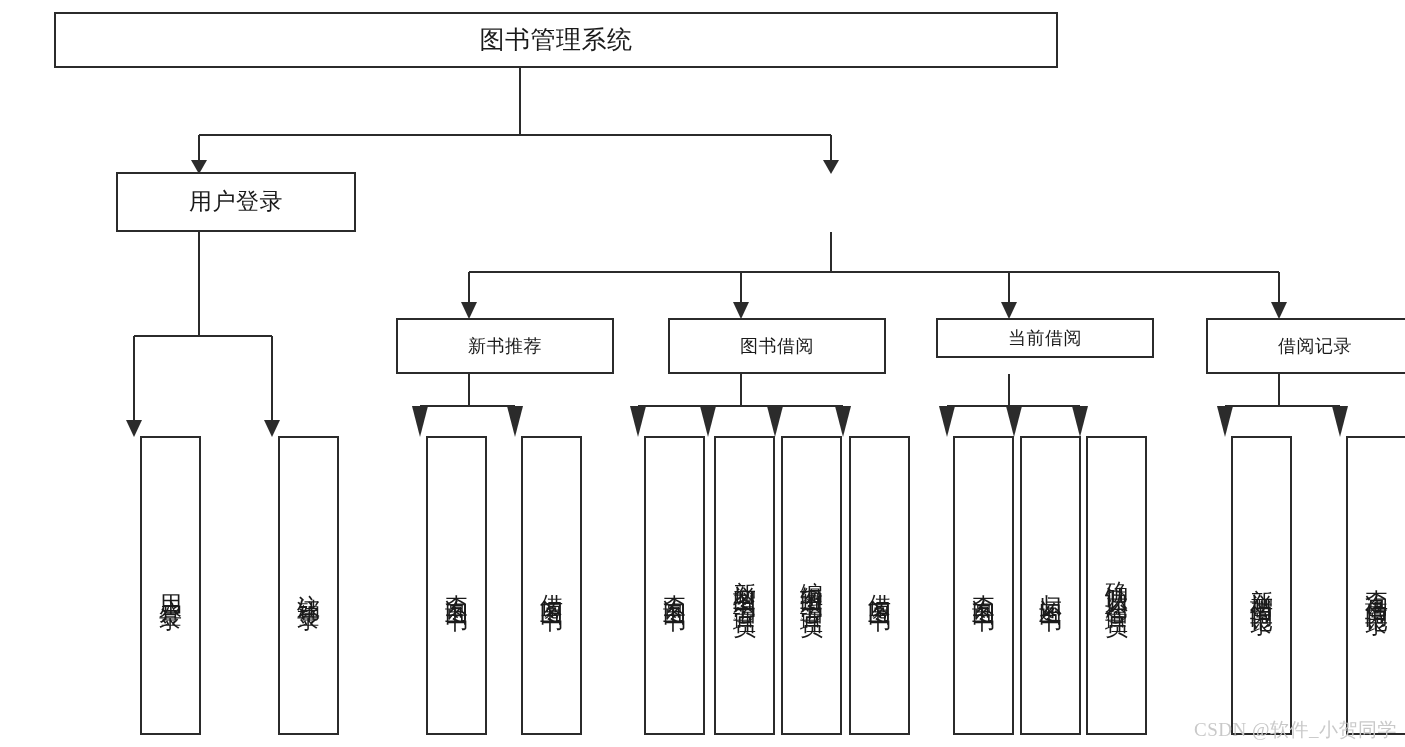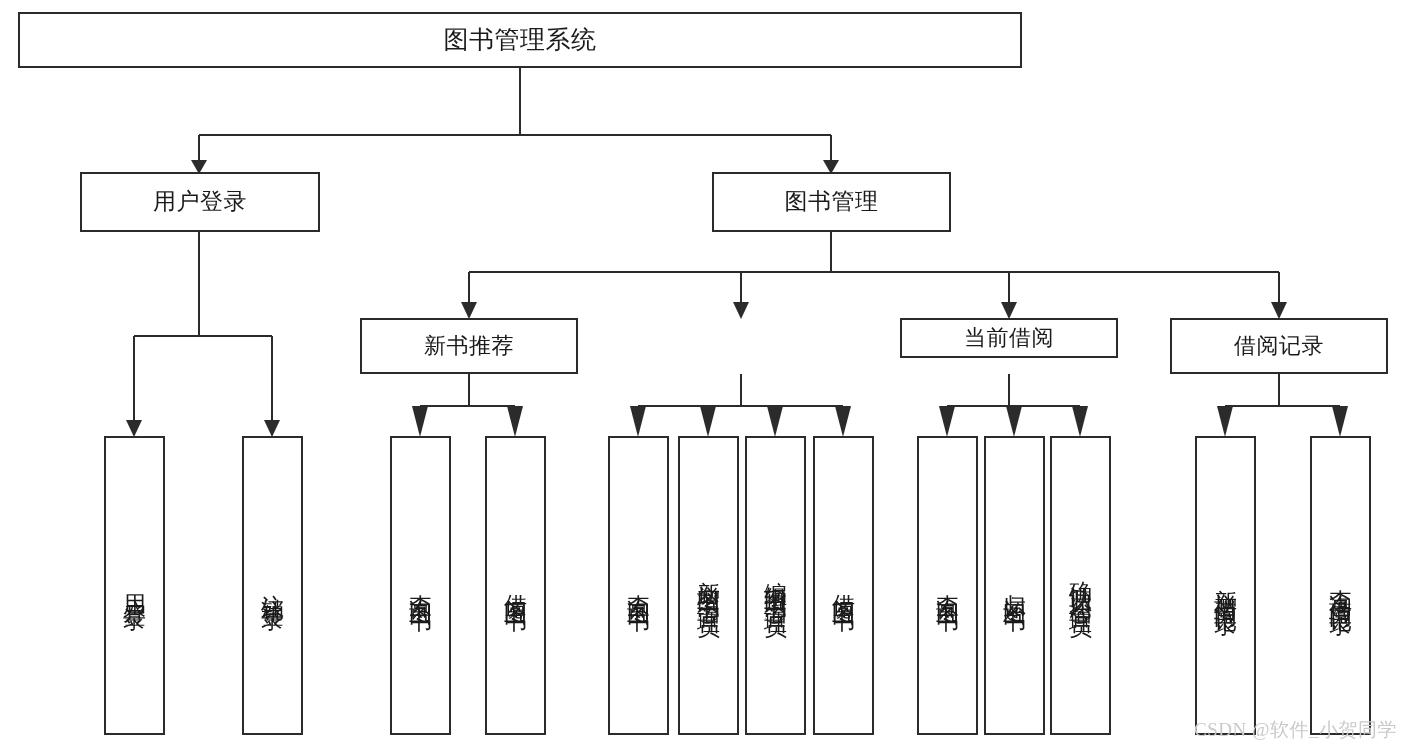--- a/index.html
+++ b/index.html
@@ -43,35 +43,36 @@
   
   .node {
     position: absolute;
     box-sizing: border-box;
     border: 2.6px solid #2b2b2b;
     background: #ffffff;
     display: flex;
     align-items: center;
     justify-content: center;
     text-align: left;
+    margin-left: 36px;
   }
   .node-label {
     display: block;
     line-height: 1.35;
     letter-spacing: 0.5px;
     color: #1a1a1a;
   }
   .node.root .node-label {
     font-size: 25px;
   }
   .node.level1 .node-label {
     font-size: 23px;
   }
   .node.level2 .node-label {
-    font-size: 22px;
+    font-size: 18px;
   }
   
   .node.leaf {
     align-items: center;
     justify-content: center;
     padding: 6px 2px;
   }
   .node.leaf .node-label {
     writing-mode: vertical-rl;
     text-orientation: upright;
@@ -161,28 +162,28 @@
   </svg>
 
   <div class="node root" style="left:18px; top:12px; width:1004px; height:56px;">
     <span class="node-label">图书管理系统</span>
   </div>
 
   <div class="node level1" style="left:80px; top:172px; width:240px; height:60px;">
     <span class="node-label">用户登录</span>
   </div>
 
-  <div class="node level1" style="left:712px; top:172px; width:239px; height:60px;">
-    <span class="node-label">图书管理</span>
-  </div>
 
   <div class="node level2" style="left:360px; top:318px; width:218px; height:56px;">
     <span class="node-label">新书推荐</span>
   </div>
 
+  <div class="node level2" style="left:632px; top:318px; width:218px; height:56px;">
+    <span class="node-label">图书借阅</span>
+  </div>
 
   <div class="node level2" style="left:900px; top:318px; width:218px; height:40px;">
     <span class="node-label">当前借阅</span>
   </div>
 
   <div class="node level2" style="left:1170px; top:318px; width:218px; height:56px;">
     <span class="node-label">借阅记录</span>
   </div>
 
   <div class="node leaf" style="left:104px; top:436px; width:61px; height:299px;">

